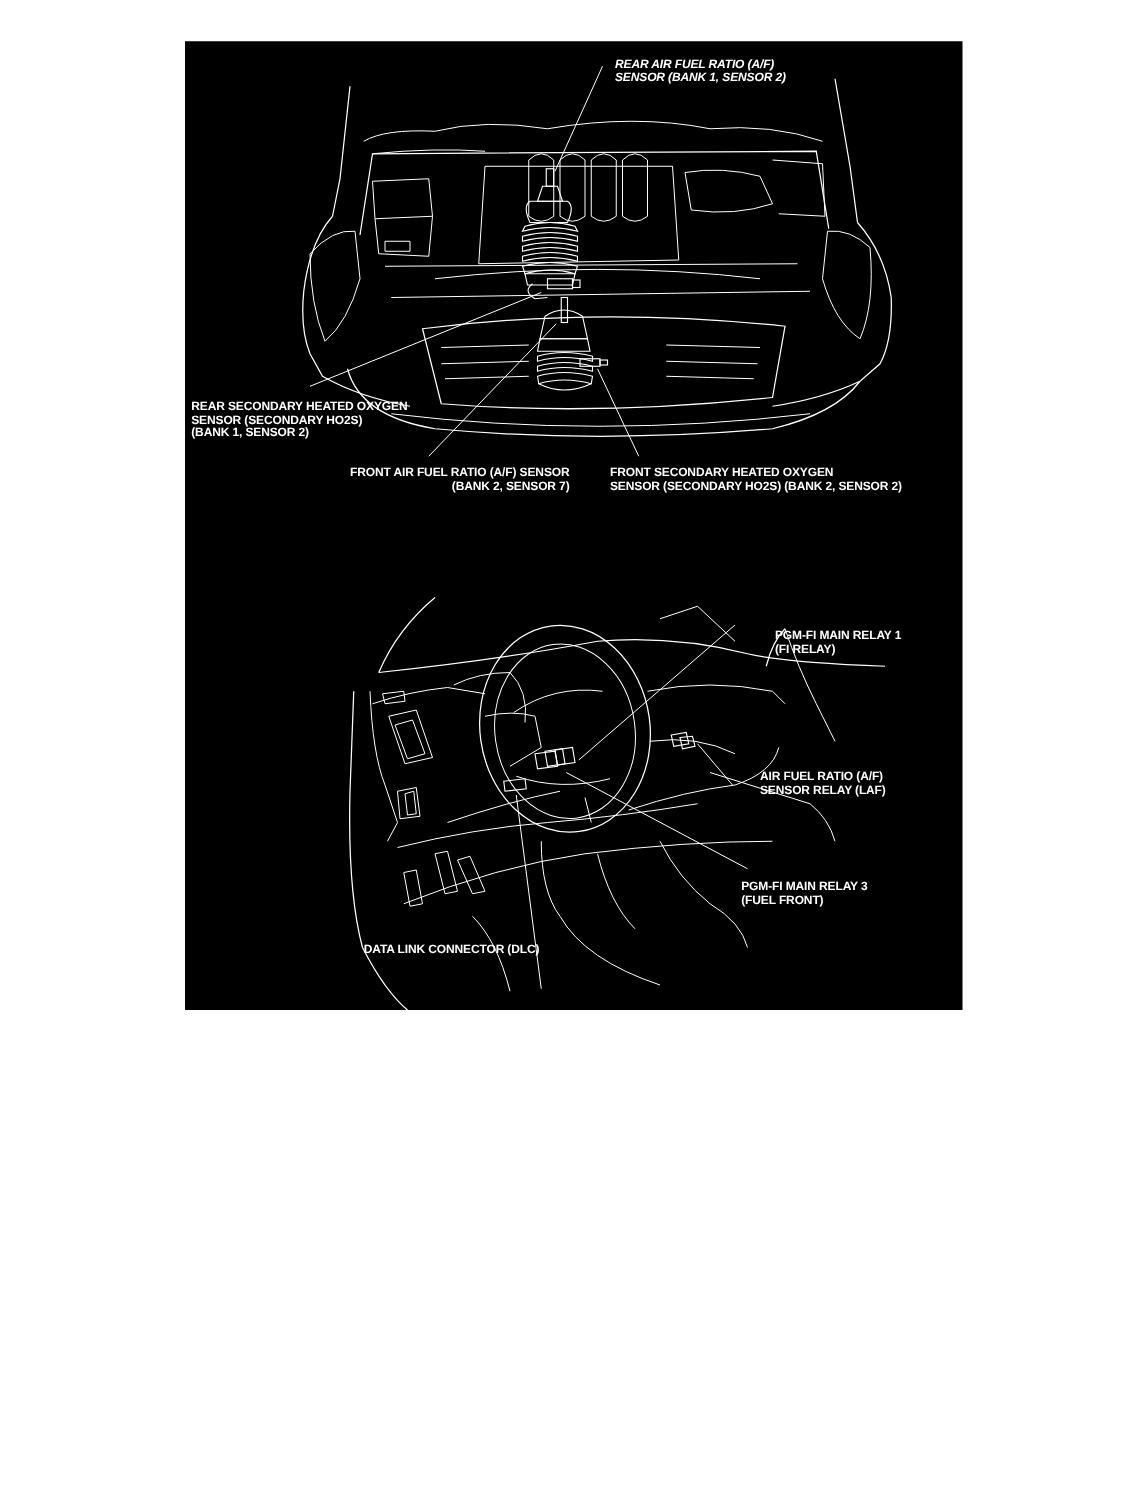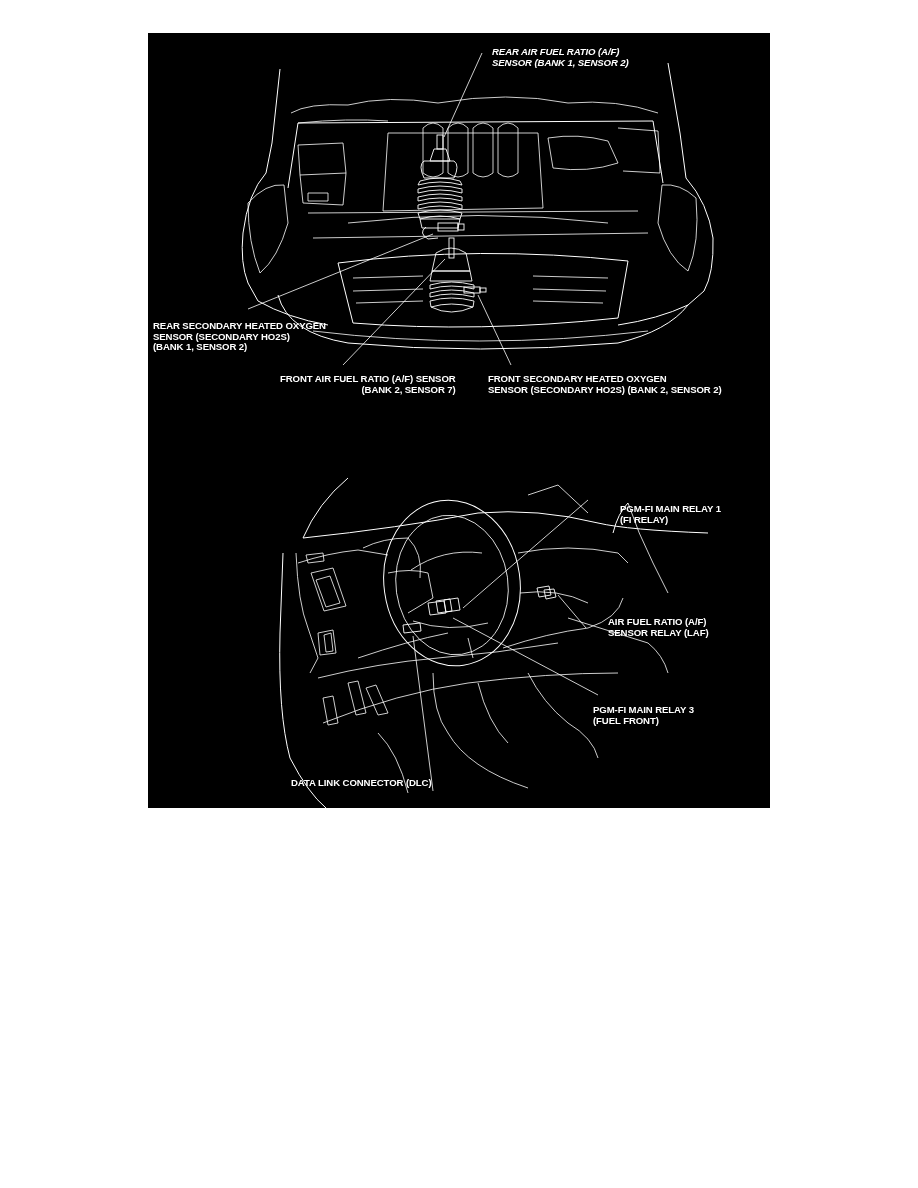--- a/index.html
+++ b/index.html
@@ -197,17 +197,17 @@
   <div class="lbl" style="left:460px;top:584px;">
     <span>AIR FUEL RATIO (A/F)</span>
     <span>SENSOR RELAY (LAF)</span>
   </div>
 
   <div class="lbl" style="left:445px;top:672px;">
     <span>PGM-FI MAIN RELAY 3</span>
     <span>(FUEL FRONT)</span>
   </div>
 
-  <div class="lbl" style="left:143px;top:745px;">
+  <div class="lbl" style="left:143px;top:722px;">
     <span>DATA LINK CONNECTOR (DLC)</span>
   </div>
 
 </div>
 
 </body></html>

